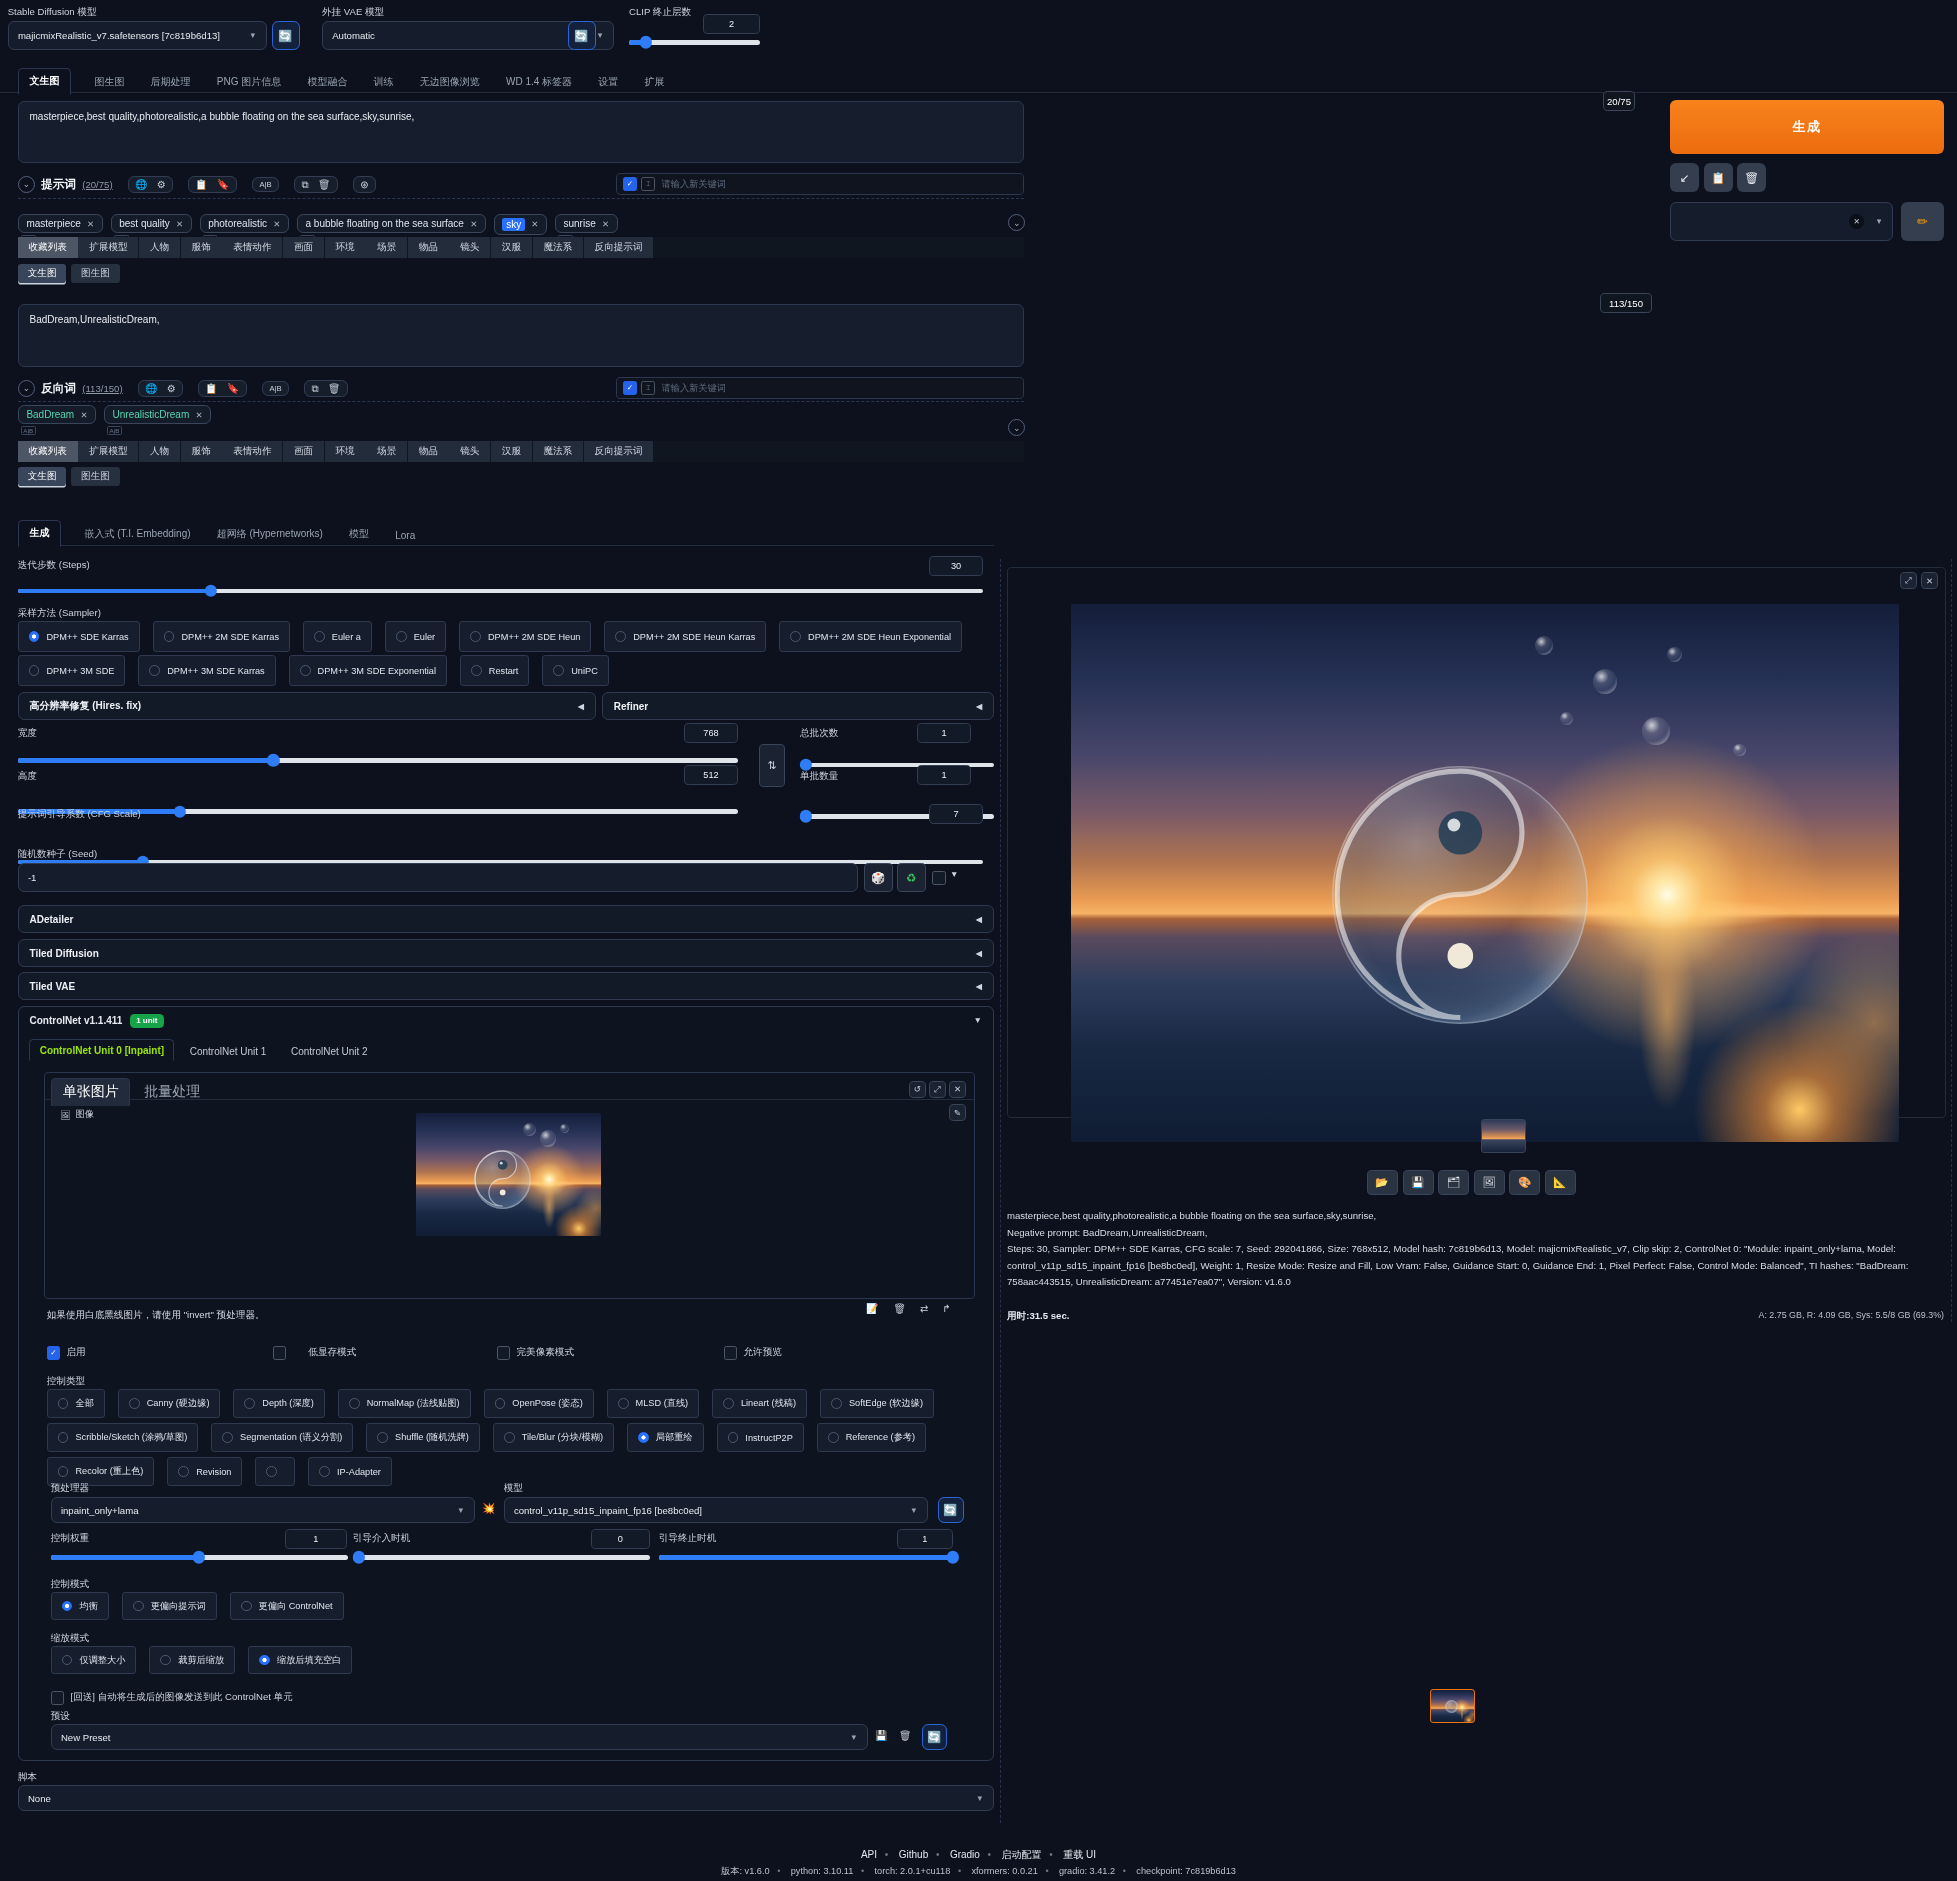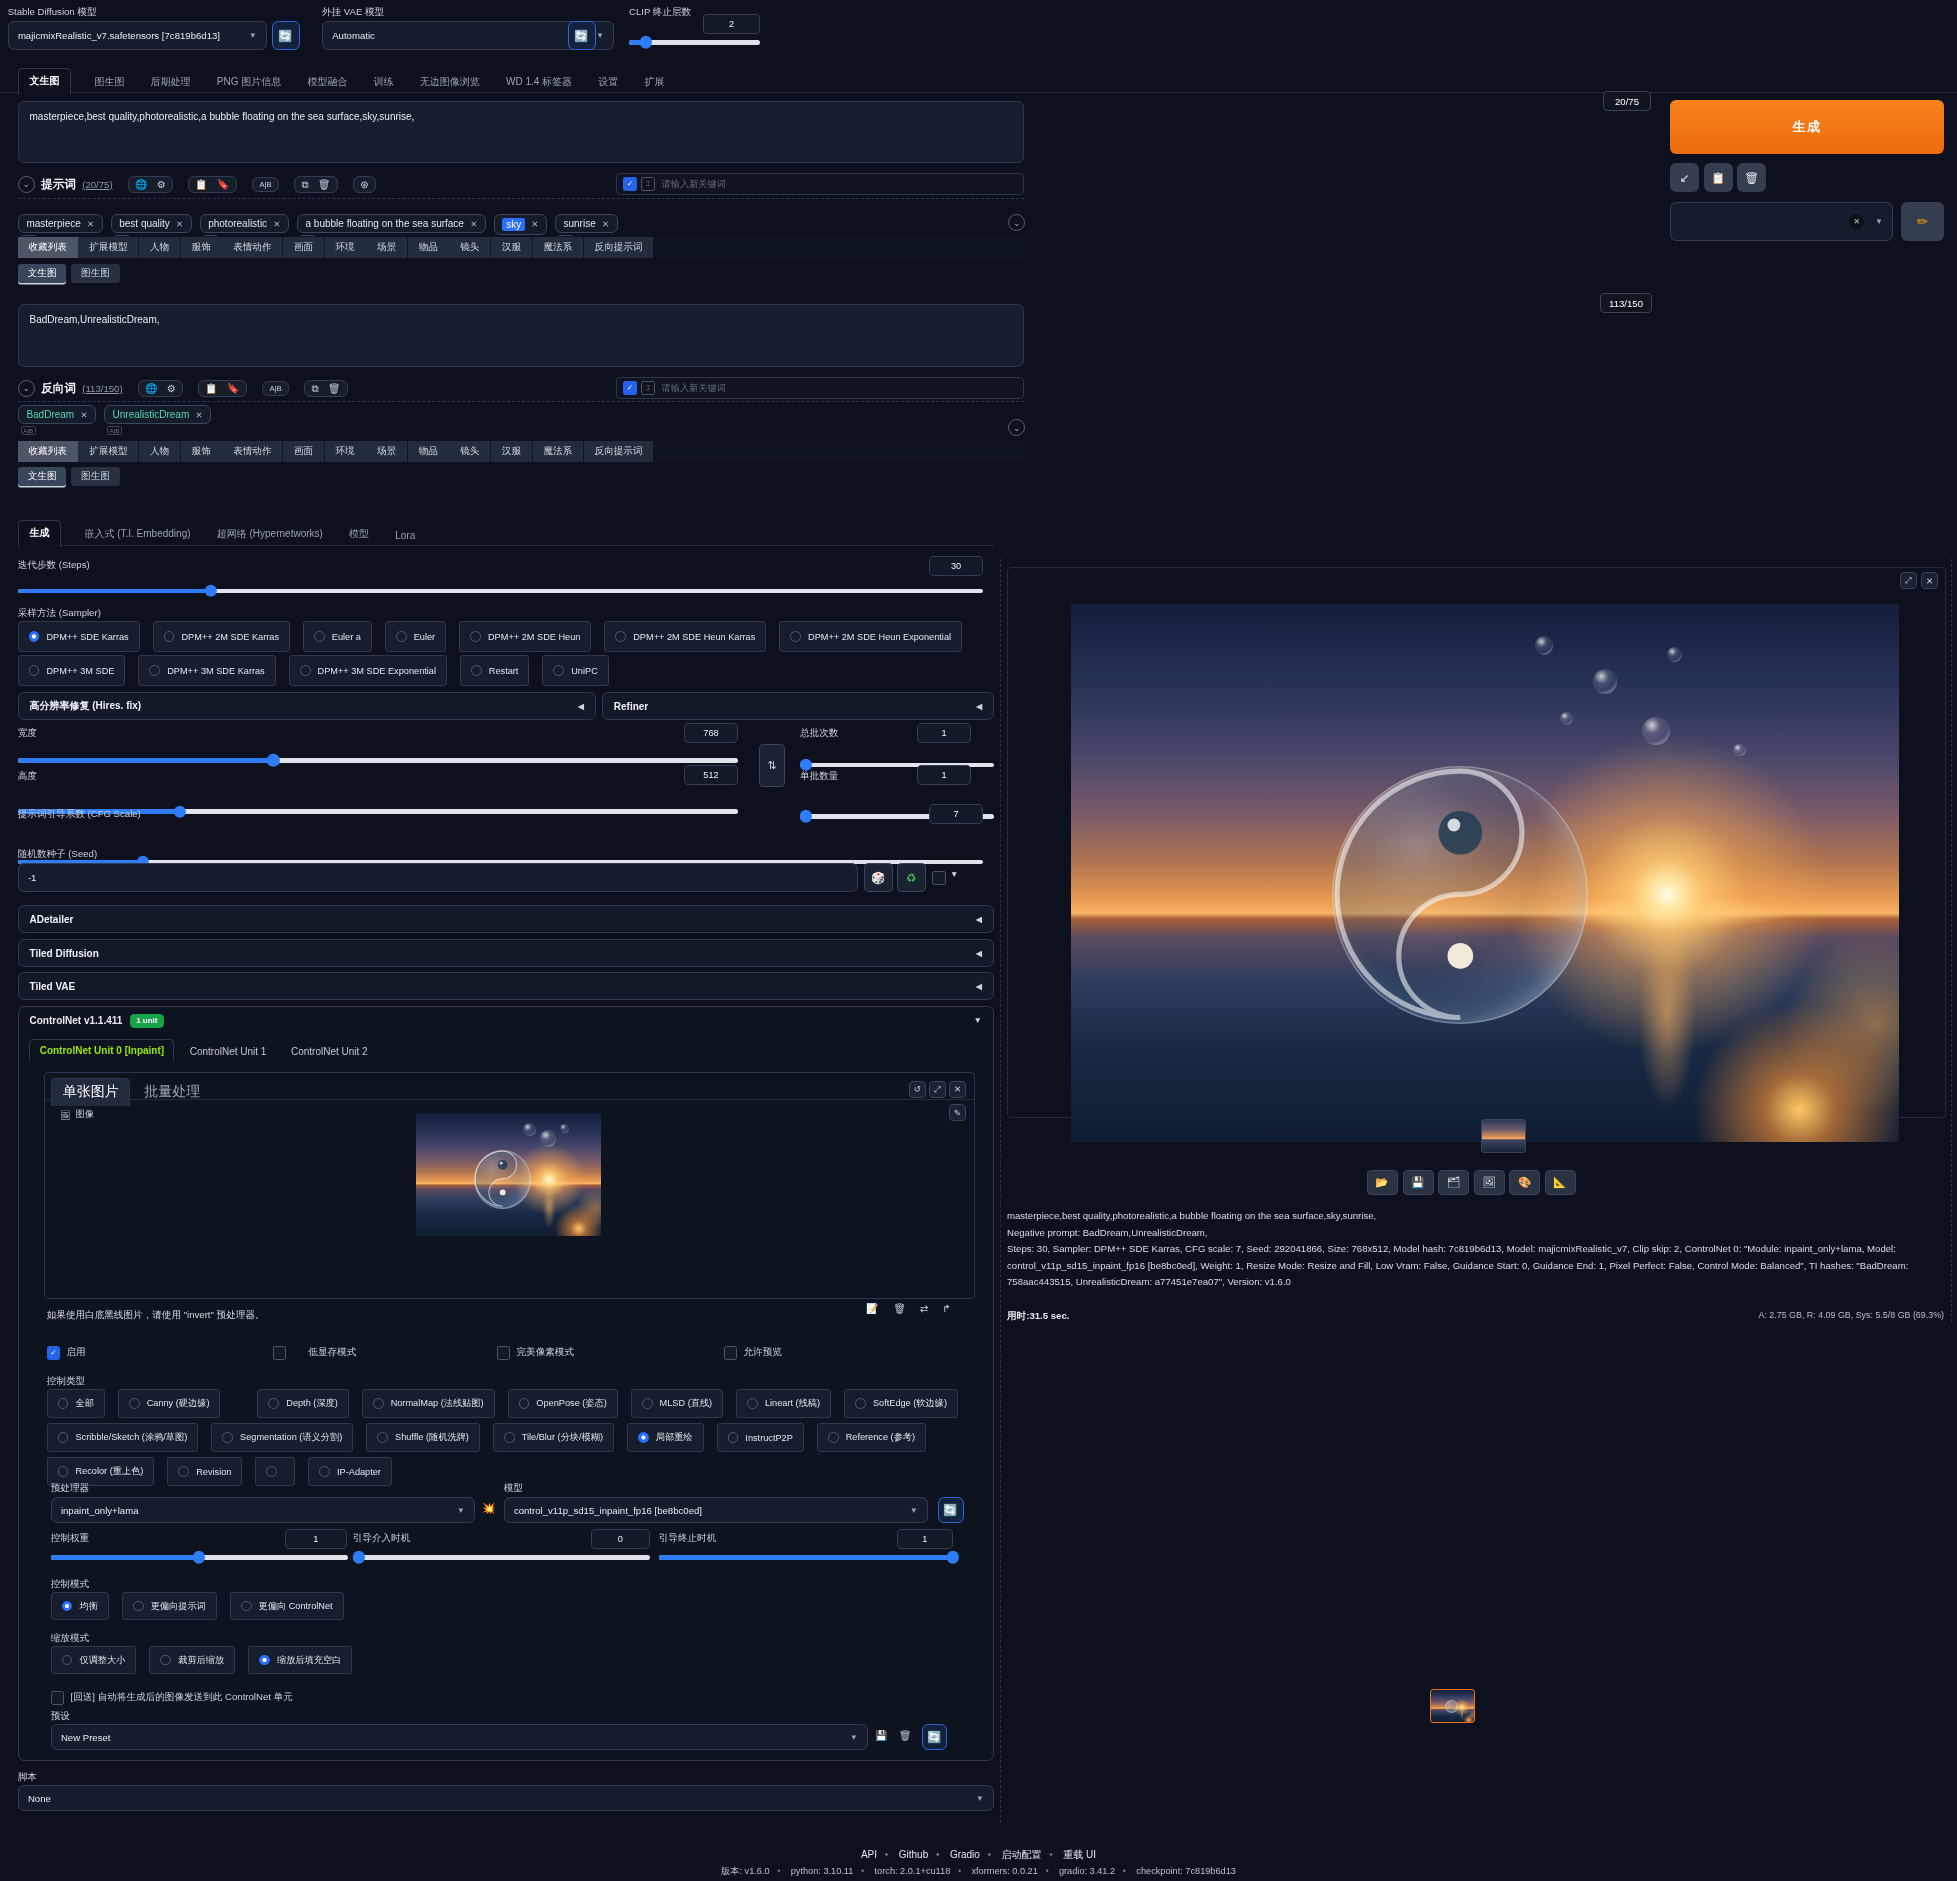--- a/index.html
+++ b/index.html
@@ -153,21 +153,21 @@
     <span class="navtab">训练</span>
     <span class="navtab">无边图像浏览</span>
     <span class="navtab">WD 1.4 标签器</span>
     <span class="navtab">设置</span>
     <span class="navtab">扩展</span>
   </div>
 
   <div class="abs" style="left:17.7px;top:101px;width:1006px;height:62px;">
     <textarea class="parea" style="">masterpiece,best quality,photorealistic,a bubble floating on the sea surface,sky,sunrise,</textarea>
   </div>
-  <div class="abs badge" style="left:1603px;top:91px;width:48px;height:20px;">20/75</div>
+  <div class="abs badge" style="left:1603px;top:91px;width:32px;height:20px;">20/75</div>
 
   <div class="abs trow" style="left:17.7px;top:173px;height:23px;">
     <span style="display:flex;align-items:center;gap:6.2px;">
       <span class="chevcirc">⌄</span>
       <span class="ptitle">提示词</span>
       <span class="lbl muted">(20/75)</span>
     </span>
     <span class="igroup">
       <span class="ibtn">🌐</span>
       <span class="ibtn">⚙</span>
@@ -572,21 +572,21 @@
     <div class="lbl" style="position:absolute;left:28px;top:368px;">控制类型</div>
     <div class="rrow" style="position:absolute;left:28px;top:382px;">
       <span class="ropt" style="height:29px;">
           <span class="rdot"></span>
           <span>全部</span>
         </span>
       <span class="ropt" style="height:29px;">
           <span class="rdot"></span>
           <span>Canny (硬边缘)</span>
         </span>
-      <span class="ropt" style="height:29px;margin-left:24px;">
+      <span class="ropt" style="height:29px;">
           <span class="rdot"></span>
           <span>Depth (深度)</span>
         </span>
       <span class="ropt" style="height:29px;">
           <span class="rdot"></span>
           <span>NormalMap (法线贴图)</span>
         </span>
       <span class="ropt" style="height:29px;">
           <span class="rdot"></span>
           <span>OpenPose (姿态)</span>

